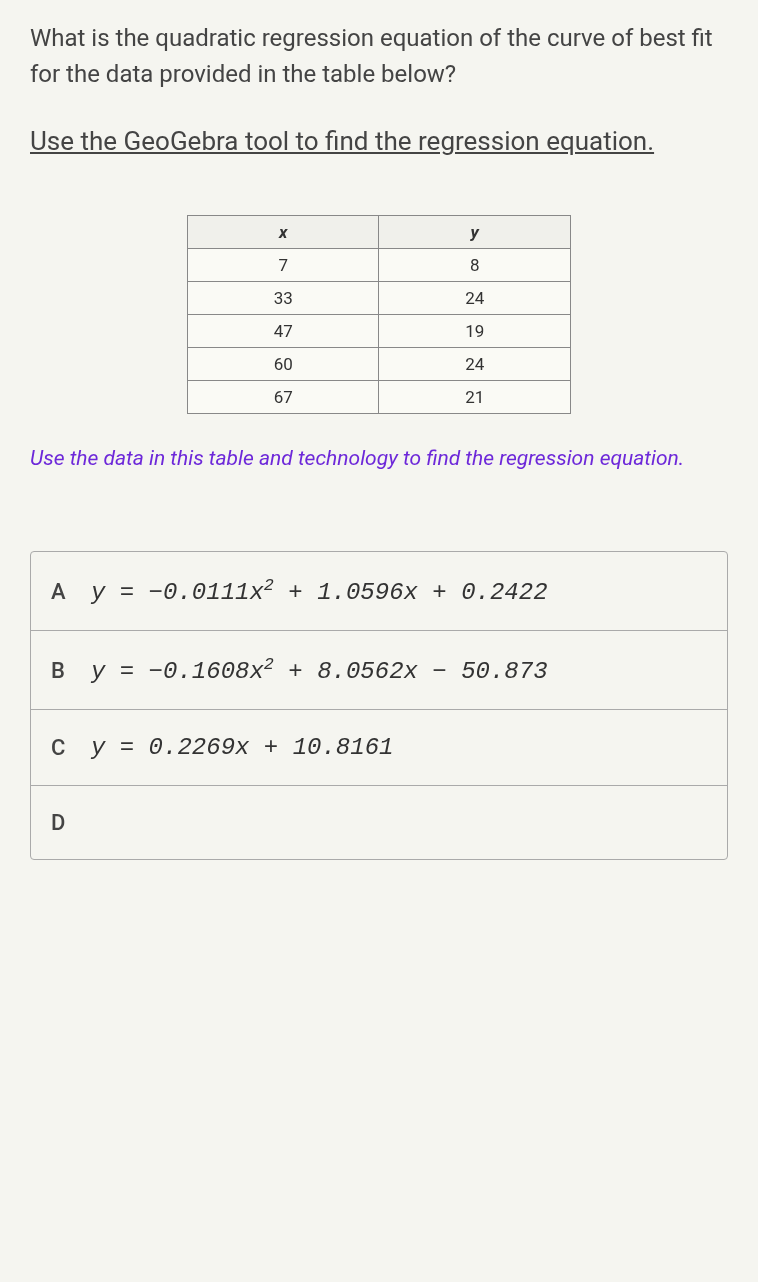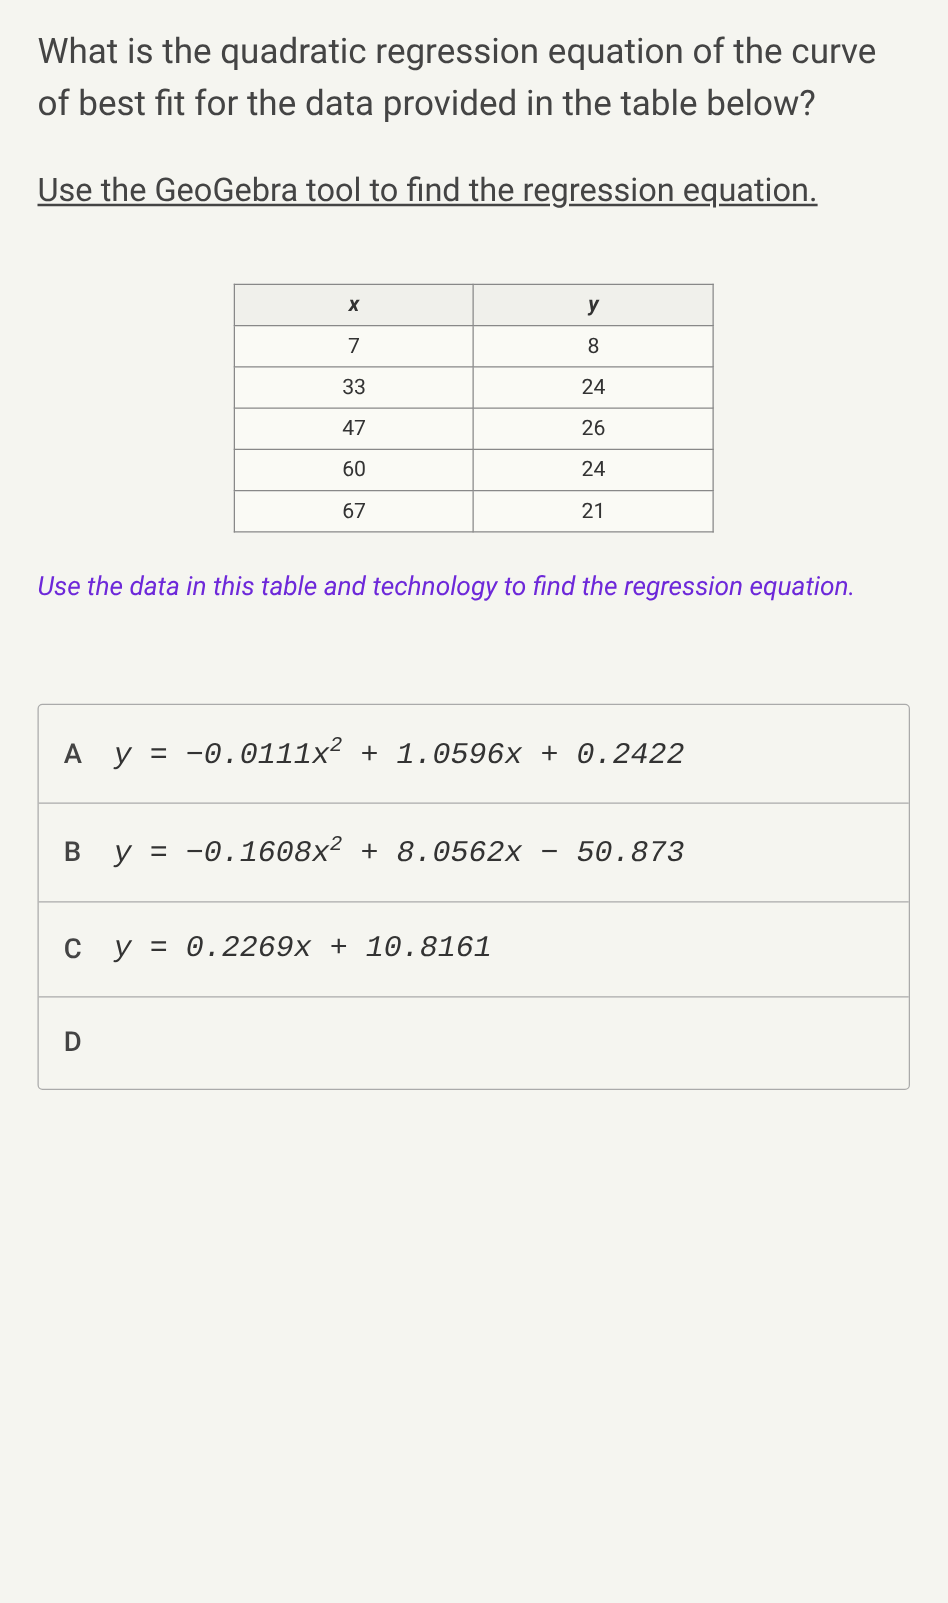--- a/index.html
+++ b/index.html
@@ -8,21 +8,21 @@
       padding: 0;
     }
     body {
       font-family: -apple-system, BlinkMacSystemFont, 'Segoe UI', Roboto, sans-serif;
       background: #f5f5f0;
       padding: 20px 30px;
       color: #3a3a3a;
       width: 758px;
     }
     .question-text {
-      font-size: 28px;
+      font-size: 24px;
       line-height: 1.5;
       color: #444;
       margin-bottom: 30px;
     }
     .instruction-text {
       font-size: 26px;
       line-height: 1.5;
       color: #444;
       margin-bottom: 54px;
       text-decoration: underline;
@@ -105,21 +105,21 @@
   <tr>
         <td>7</td>
         <td>8</td>
       </tr>
       <tr>
         <td>33</td>
         <td>24</td>
       </tr>
       <tr>
         <td>47</td>
-        <td>26</td>
+        <td>19</td>
       </tr>
       <tr>
         <td>60</td>
         <td>24</td>
       </tr>
       <tr>
         <td>67</td>
         <td>21</td>
       </tr>
     </tbody>

